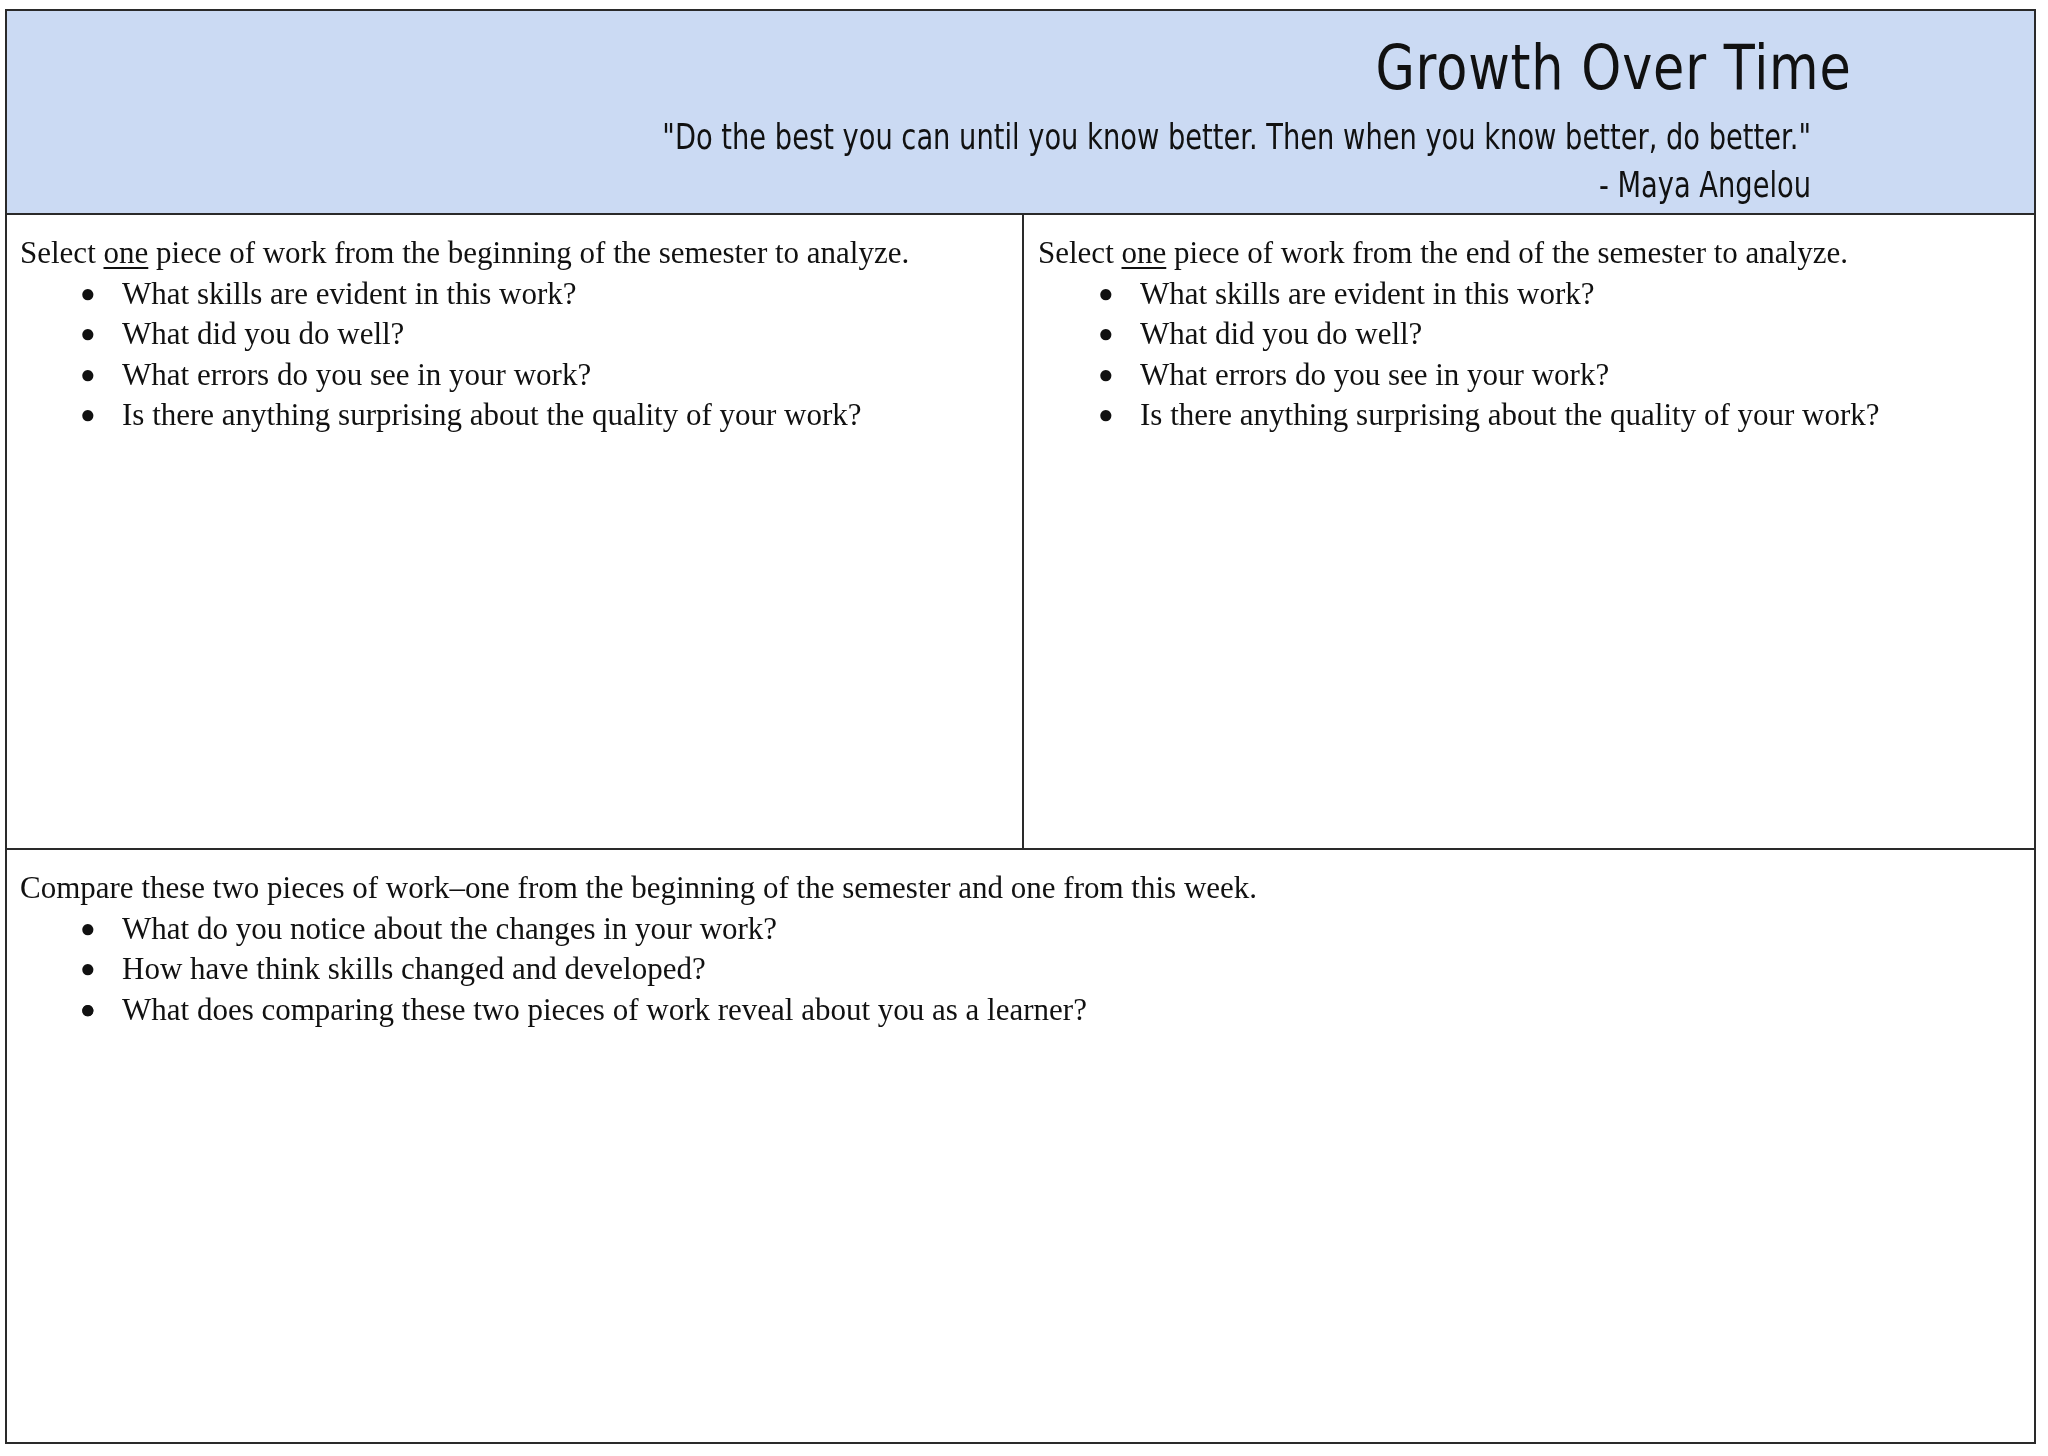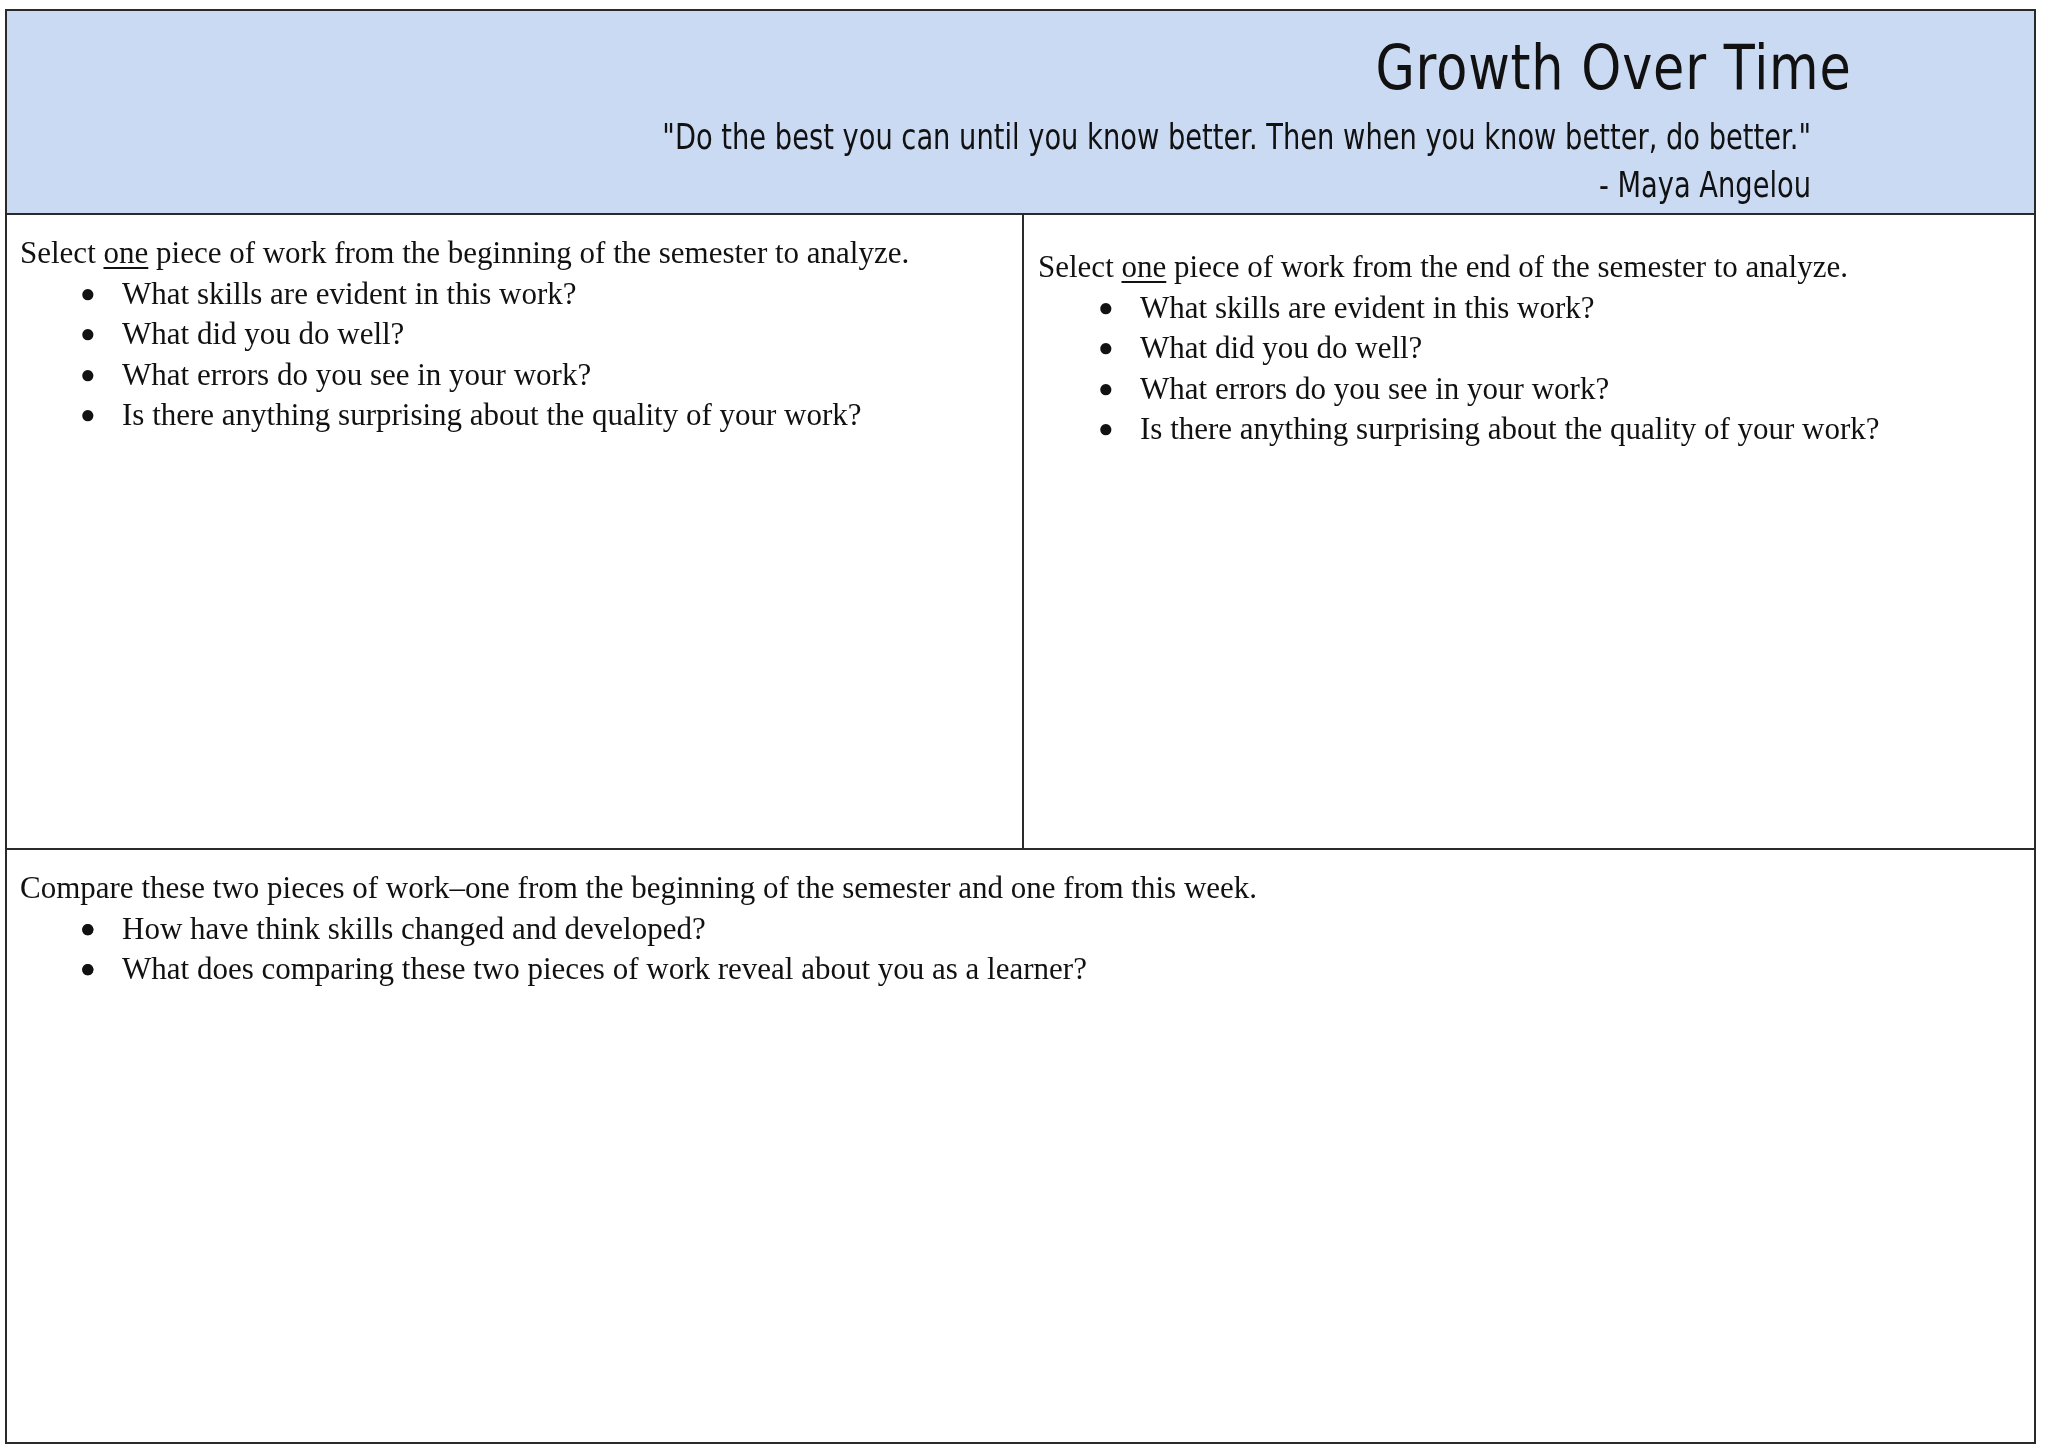--- a/index.html
+++ b/index.html
@@ -72,21 +72,20 @@
       height: 635px;
       border-right: 2px solid #2a2a2a;
       padding: 18px 12px 0 13px;
     }
     .cell-right {
       left: 1017px;
       top: 204px;
       right: 0;
       height: 469px;
       padding: 18px 12px 4px 14px;
-      margin-top: 14px;
     }
     .cell-bottom {
       left: 0;
       top: 837px;
       right: 0;
       bottom: 0;
       border-top: 2px solid #2a2a2a;
       padding: 18px 29px 0 13px;
     }
     .prompt { margin: 0; }
@@ -136,20 +135,20 @@
       <li><span class="bullet">●</span><span>What skills are evident in this work?</span></li>
       <li><span class="bullet">●</span><span>What did you do well?</span></li>
       <li><span class="bullet">●</span><span>What errors do you see in your work?</span></li>
       <li><span class="bullet">●</span><span>Is there anything surprising about the quality of your work?</span></li>
     </ul>
   </div>
 
   <div class="cell cell-bottom">
     <p class="prompt">Compare these two pieces of work–one from the beginning of the semester and one from this week.</p>
     <ul class="questions">
-      <li><span class="bullet">●</span></li>
+      <li><span class="bullet">●</span><span>What do you notice about the changes in your work?</span></li>
       <li><span class="bullet">●</span><span>How have think skills changed and developed?</span></li>
       <li><span class="bullet">●</span></li>
       <li><span class="bullet">●</span><span>What does comparing these two pieces of work reveal about you as a learner?</span></li>
     </ul>
   </div>
 
 </div>
 
 </body></html>

